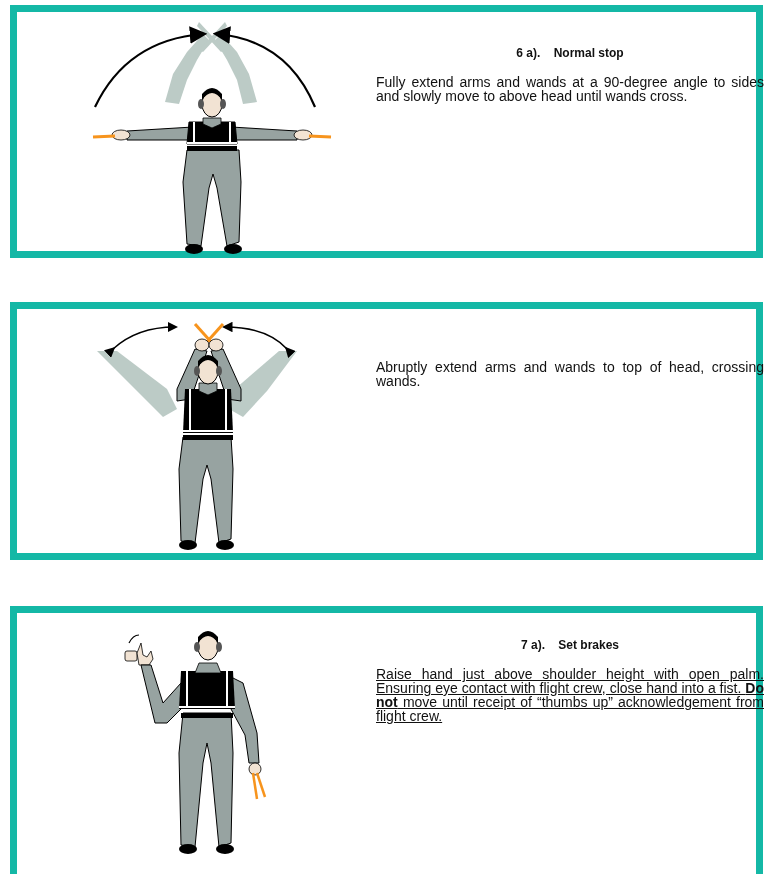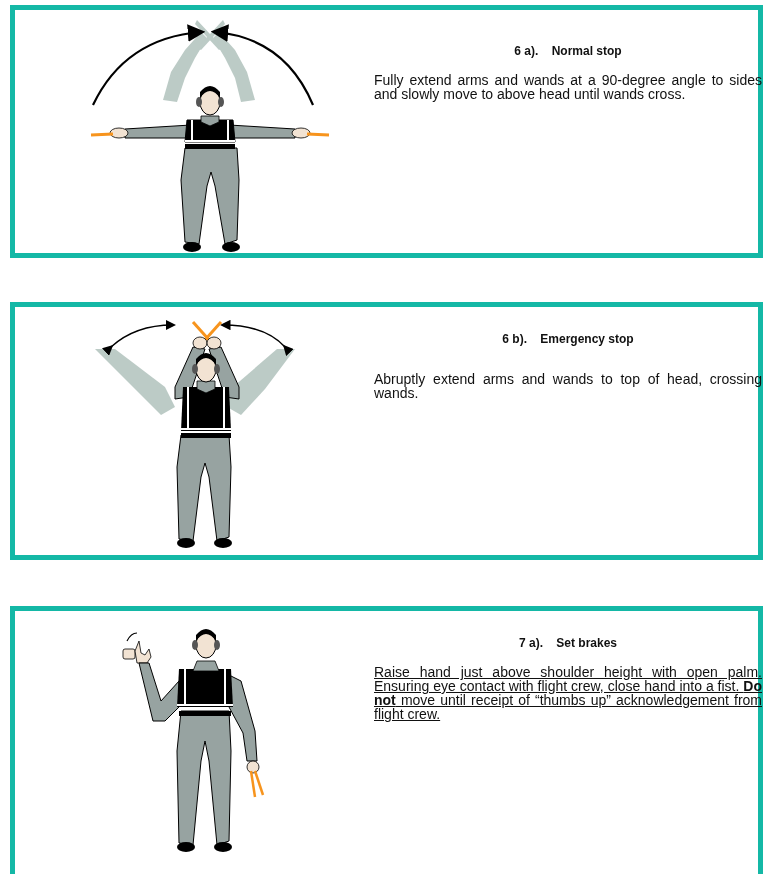--- a/index.html
+++ b/index.html
@@ -1,18 +1,18 @@
 <!DOCTYPE html>
 <html><head>
 <meta charset="utf-8">
 <style>
   html, body { margin: 0; padding: 0; background: #ffffff; }
   body { width: 776px; height: 874px; position: relative; overflow: hidden;
          font-family: "Liberation Sans", sans-serif; color: #111; }
-  .panel { position: absolute; left: 10px; width: 753px; border: 5px solid #14b8a6;
+  .panel { position: absolute; left: 10px; width: 753px; border: 7px solid #14b8a6;
            box-sizing: border-box; background: #fff; }
   .panel .fig { position: absolute; left: 0; top: 0; width: 360px; height: 100%; }
   .panel .txt { position: absolute; left: 359px; width: 388px; }
   .title { font-weight: bold; font-size: 12px; text-align: center; margin: 0;
            white-space: pre; }
   .desc { font-size: 14px; line-height: 14px; text-align: justify; margin: 0; }
   .desc b { font-weight: bold; }
   svg { display: block; }
 </style>
 </head>
@@ -106,21 +106,20 @@
       <rect x="166" y="126" width="50" height="5" fill="#000"></rect>
 
       <path d="M182,74 L200,74 L200,82 L191,86 L182,82 Z" fill="#97a3a1" stroke="#000" stroke-width="0.8"></path>
       <ellipse cx="191" cy="62" rx="10" ry="13" fill="#f2e3d3" stroke="#000" stroke-width="1"></ellipse>
       <path d="M181,58 Q191,44 201,58 L201,52 Q191,40 181,52 Z" fill="#000"></path>
       <ellipse cx="180" cy="62" rx="3" ry="5" fill="#555"></ellipse>
       <ellipse cx="202" cy="62" rx="3" ry="5" fill="#555"></ellipse>
     </svg>
   </div>
   <div class="txt" style="top:25px;">
-    <p class="title">6 b).    Emergency stop</p>
     <p class="desc" style="margin-top:26px;">Abruptly extend arms and wands to top of head, crossing wands.</p>
   </div>
 </div>
 
 <div class="panel" style="top:606px; height:296px;">
   <div class="fig">
     <svg width="360" height="258" viewBox="0 0 360 258">
 
       <path d="M112,30 Q116,22 122,22" fill="none" stroke="#000" stroke-width="1.2"></path>
 

